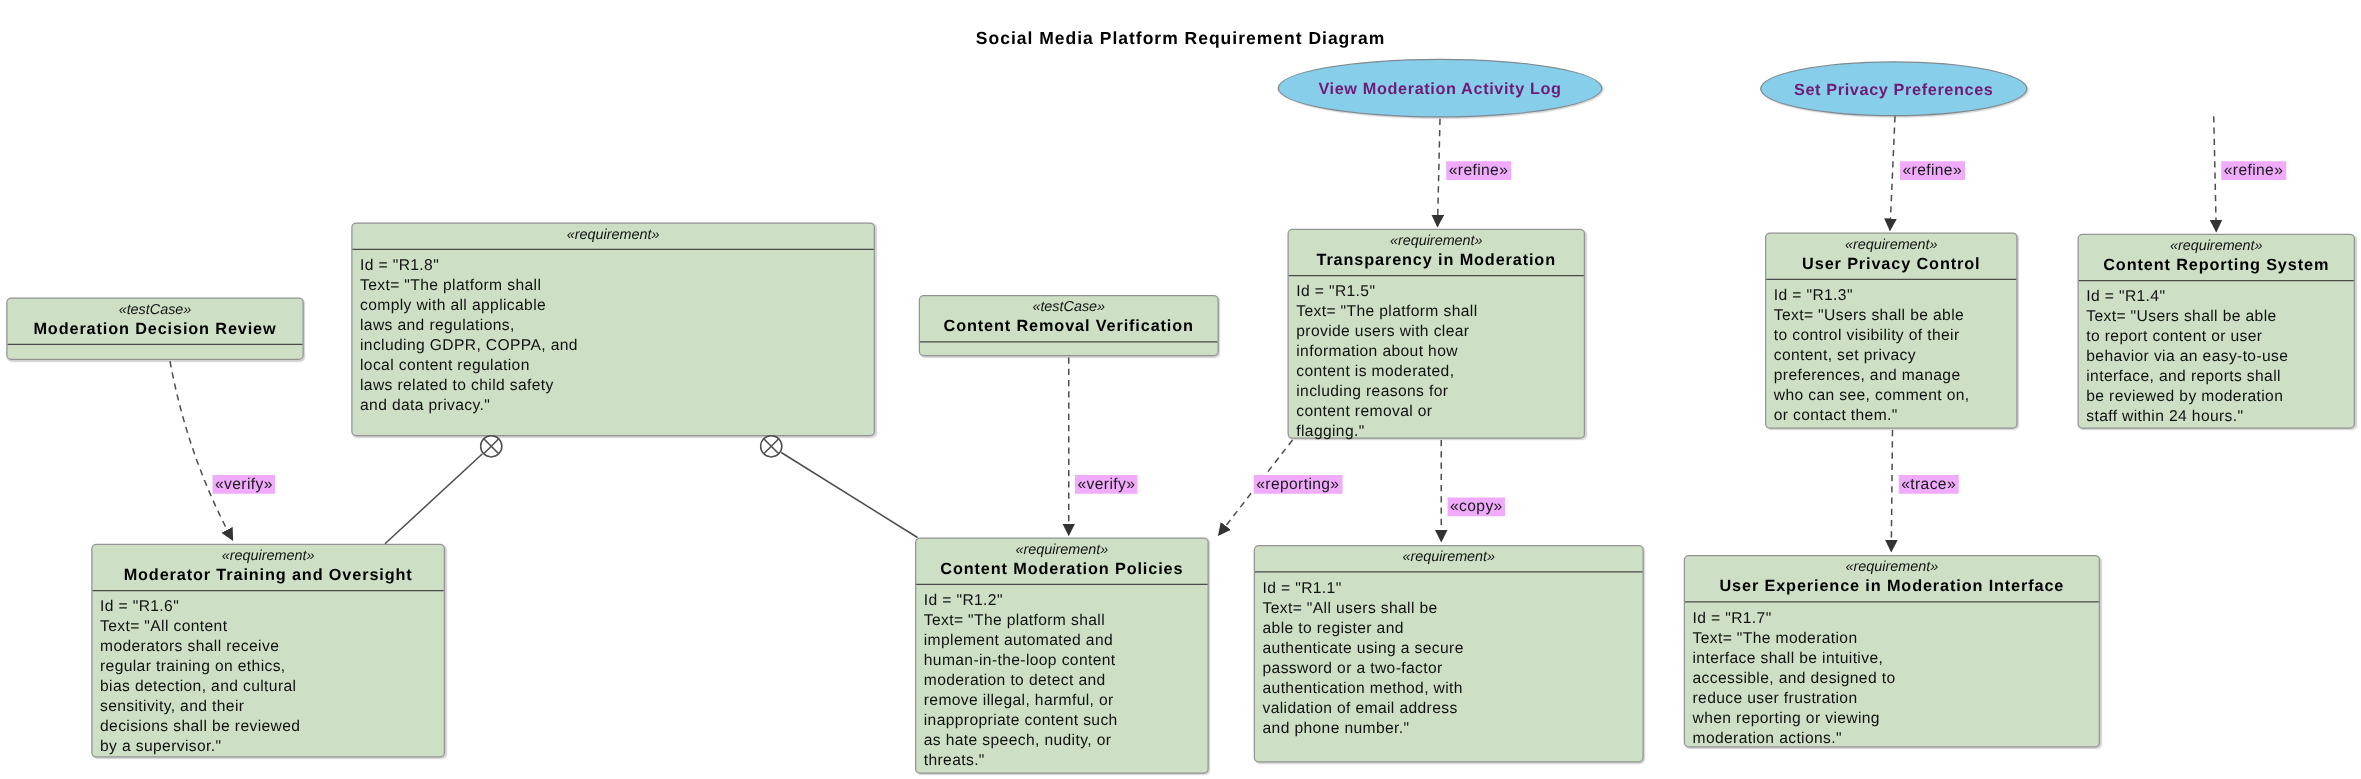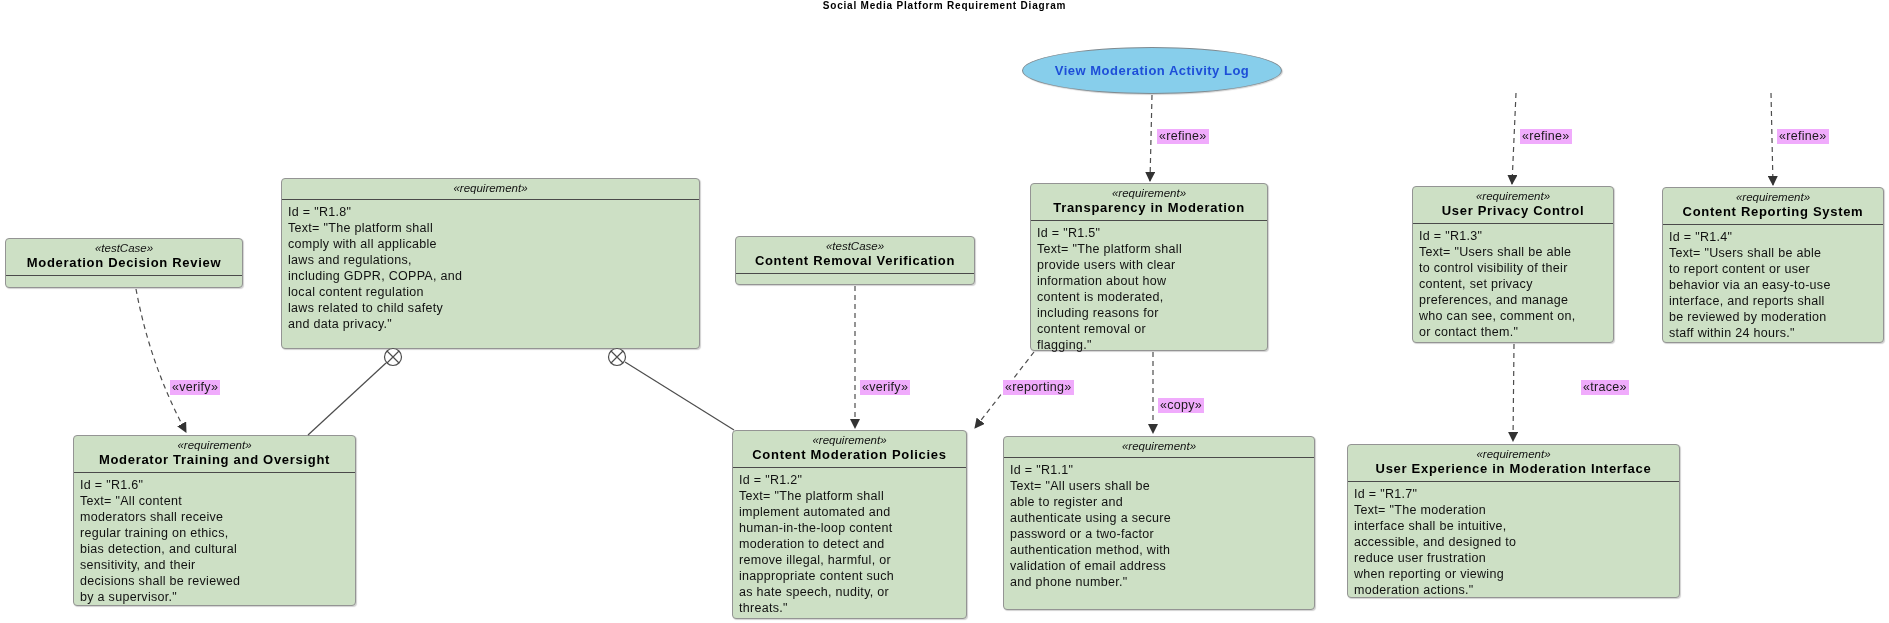--- a/index.html
+++ b/index.html
@@ -1,22 +1,22 @@
 <!DOCTYPE html>
 <html style="--node-fill: #cde0c5; --node-border: #949494; --ellipse-fill: #87ceeb; --ellipse-border: #7f8a90; --line: #4d4d4d;"><head>
 <meta charset="utf-8">
 <style>
   html,body{margin:0;padding:0;background:#fff;}
   #canvas{
     position:relative;width:1889px;height:623px;background:#fff;overflow:hidden;
     font-family:"Liberation Sans", sans-serif;color:#111;
   }
   .diagram-title{
-    position:absolute;left:0;top:0;width:1889px;text-align:center;
-    font-size:10px;font-weight:bold;letter-spacing:0.8px;color:#000;
+    position:absolute;left:0;top:22px;width:1889px;text-align:center;
+    font-size:14px;font-weight:bold;letter-spacing:0.8px;color:#000;
   }
   
   #edges{position:absolute;left:0;top:0;width:1889px;height:623px;pointer-events:none;z-index:3;}
   .edge{fill:none;stroke:var(--line,#4d4d4d);stroke-width:1.2px;}
   .edge.dashed{stroke-dasharray:5 4;}
   .contain-circle{fill:#fff;stroke:var(--line,#4d4d4d);stroke-width:1.2px;}
   
   .node{
     position:absolute;box-sizing:border-box;z-index:2;
     background:var(--node-fill,#cde0c5);
@@ -32,21 +32,21 @@
     flex:1;padding:4px 2px 4px 6px;font-size:12.5px;line-height:16px;letter-spacing:0.3px;
     white-space:pre-line;text-align:left;color:#111;
   }
   
   .actor{
     position:absolute;box-sizing:border-box;z-index:2;border-radius:50%;
     background:var(--ellipse-fill,#87ceeb);
     border:1px solid var(--ellipse-border,#7f8a90);
     box-shadow:1px 1px 1px rgba(0,0,0,0.18);
     display:flex;align-items:center;justify-content:center;
-    font-size:13px;font-weight:bold;letter-spacing:0.5px;color:#1d4ed8;white-space:nowrap;
+    font-size:13px;font-weight:bold;letter-spacing:0.5px;color:#701a75;white-space:nowrap;
   }
   
   .edge-label{
     position:absolute;z-index:4;background:#f0abfc;padding:0 2px;
     font-size:12.5px;line-height:15px;letter-spacing:0.3px;color:#1a1a1a;white-space:nowrap;
   }
 </style>
 </head>
 <body>
 
@@ -74,20 +74,21 @@
       <circle class="contain-circle" cx="393" cy="357" r="8.5"></circle>
       <path class="edge" d="M387,351 L399,363 M387,363 L399,351"></path>
     </g>
     <g>
       <circle class="contain-circle" cx="617" cy="357" r="8.5"></circle>
       <path class="edge" d="M611,351 L623,363 M611,363 L623,351"></path>
     </g>
   </svg>
 
   <div class="actor" style="left:1022px;top:47px;width:260px;height:47px;">View Moderation Activity Log</div>
+  <div class="actor" style="left:1408px;top:49px;width:214px;height:44px;">Set Privacy Preferences</div>
 
   <div class="node" style="left:5px;top:238px;width:238px;height:50px;">
     <div class="node-head">
       <div class="stereo">«testCase»</div>
       <div class="nname">Moderation Decision Review</div>
     </div>
     <div class="node-body"></div>
   </div>
 
   <div class="node" style="left:281px;top:178px;width:419px;height:171px;">
@@ -214,15 +215,15 @@
 moderation actions."</div>
   </div>
 
   <div class="edge-label" style="left:1157px;top:129px;">«refine»</div>
   <div class="edge-label" style="left:1520px;top:129px;">«refine»</div>
   <div class="edge-label" style="left:1777px;top:129px;">«refine»</div>
   <div class="edge-label" style="left:170px;top:380px;">«verify»</div>
   <div class="edge-label" style="left:860px;top:380px;">«verify»</div>
   <div class="edge-label" style="left:1003px;top:380px;">«reporting»</div>
   <div class="edge-label" style="left:1158px;top:380px;margin-top:18px;">«copy»</div>
-  <div class="edge-label" style="left:1581px;top:380px;">«trace»</div>
+  <div class="edge-label" style="left:1519px;top:380px;">«trace»</div>
 
 </div>
 
 </body></html>

